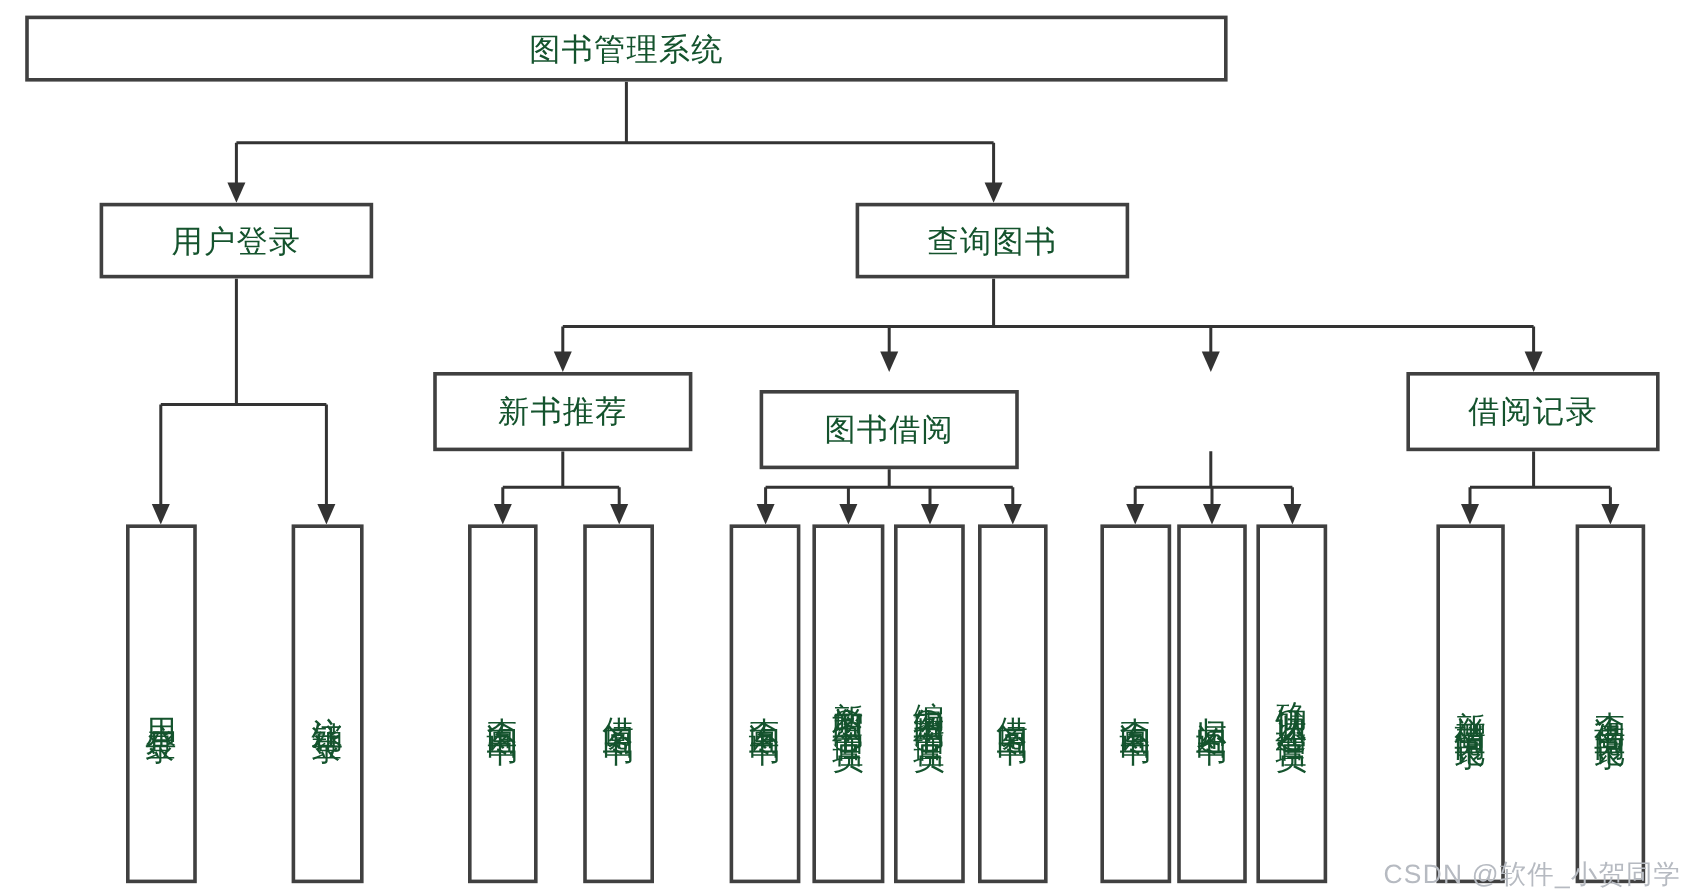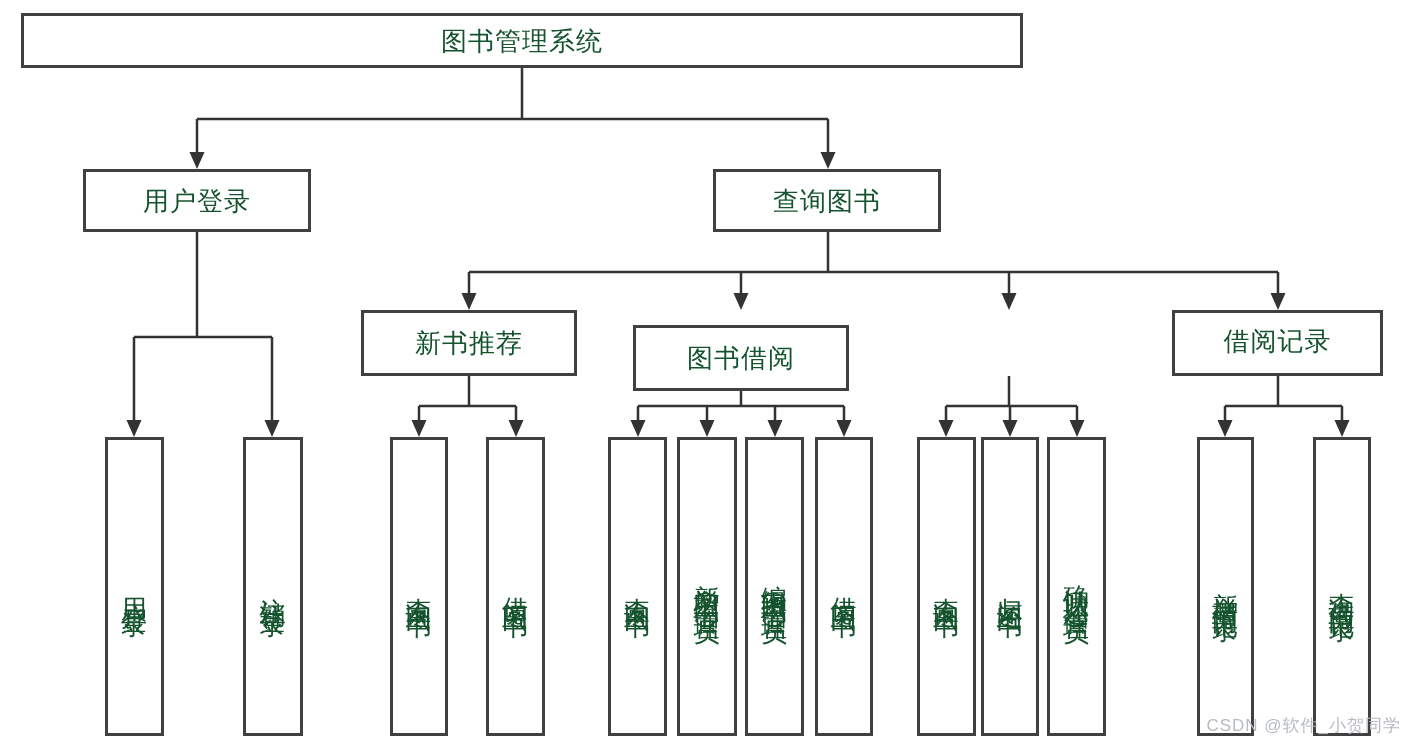--- a/index.html
+++ b/index.html
@@ -41,21 +41,21 @@
     writing-mode: vertical-lr;
     text-orientation: mixed;
     letter-spacing: 5px;
     white-space: normal;
     font-size: 26px;
   }
   #watermark {
     position: absolute;
     right: 4px;
     top: 714px;
-    font-size: 17px;
+    font-size: 22px;
     color: #b6bac1;
     letter-spacing: 1px;
     z-index: 5;
   }
 </style>
 </head>
 <body>
 
 <div id="canvas">
 
@@ -106,21 +106,21 @@
     </g>
   </svg>
 
   <div class="node hbox" style="left:21px; top:13px; width:1002px; height:55px;">图书管理系统</div>
 
   <div class="node hbox" style="left:83px; top:169px; width:228px; height:63px;">用户登录</div>
   <div class="node hbox" style="left:713px; top:169px; width:228px; height:63px;">查询图书</div>
 
   <div class="node hbox" style="left:361px; top:310px; width:216px; height:66px;">新书推荐</div>
   <div class="node hbox" style="left:633px; top:310px; width:216px; height:66px;margin-top:15px;">图书借阅</div>
-  <div class="node hbox" style="left:1172px; top:310px; width:211px; height:66px;font-family:Liberation Mono, monospace;">借阅记录</div>
+  <div class="node hbox" style="left:1172px; top:310px; width:211px; height:66px;">借阅记录</div>
 
   <div class="node vbox" style="left:105px; top:437px; width:59px; height:299px;">用户登录</div>
   <div class="node vbox" style="left:243px; top:437px; width:60px; height:299px;">注销登录</div>
 
   <div class="node vbox" style="left:390px; top:437px; width:58px; height:299px;">查询图书</div>
   <div class="node vbox" style="left:486px; top:437px; width:59px; height:299px;">借阅图书</div>
 
   <div class="node vbox" style="left:608px; top:437px; width:59px; height:299px;">查询图书</div>
   <div class="node vbox" style="left:677px; top:437px; width:60px; height:299px;">新增图书（管理员）</div>
   <div class="node vbox" style="left:745px; top:437px; width:59px; height:299px;">编辑图书（管理员）</div>

